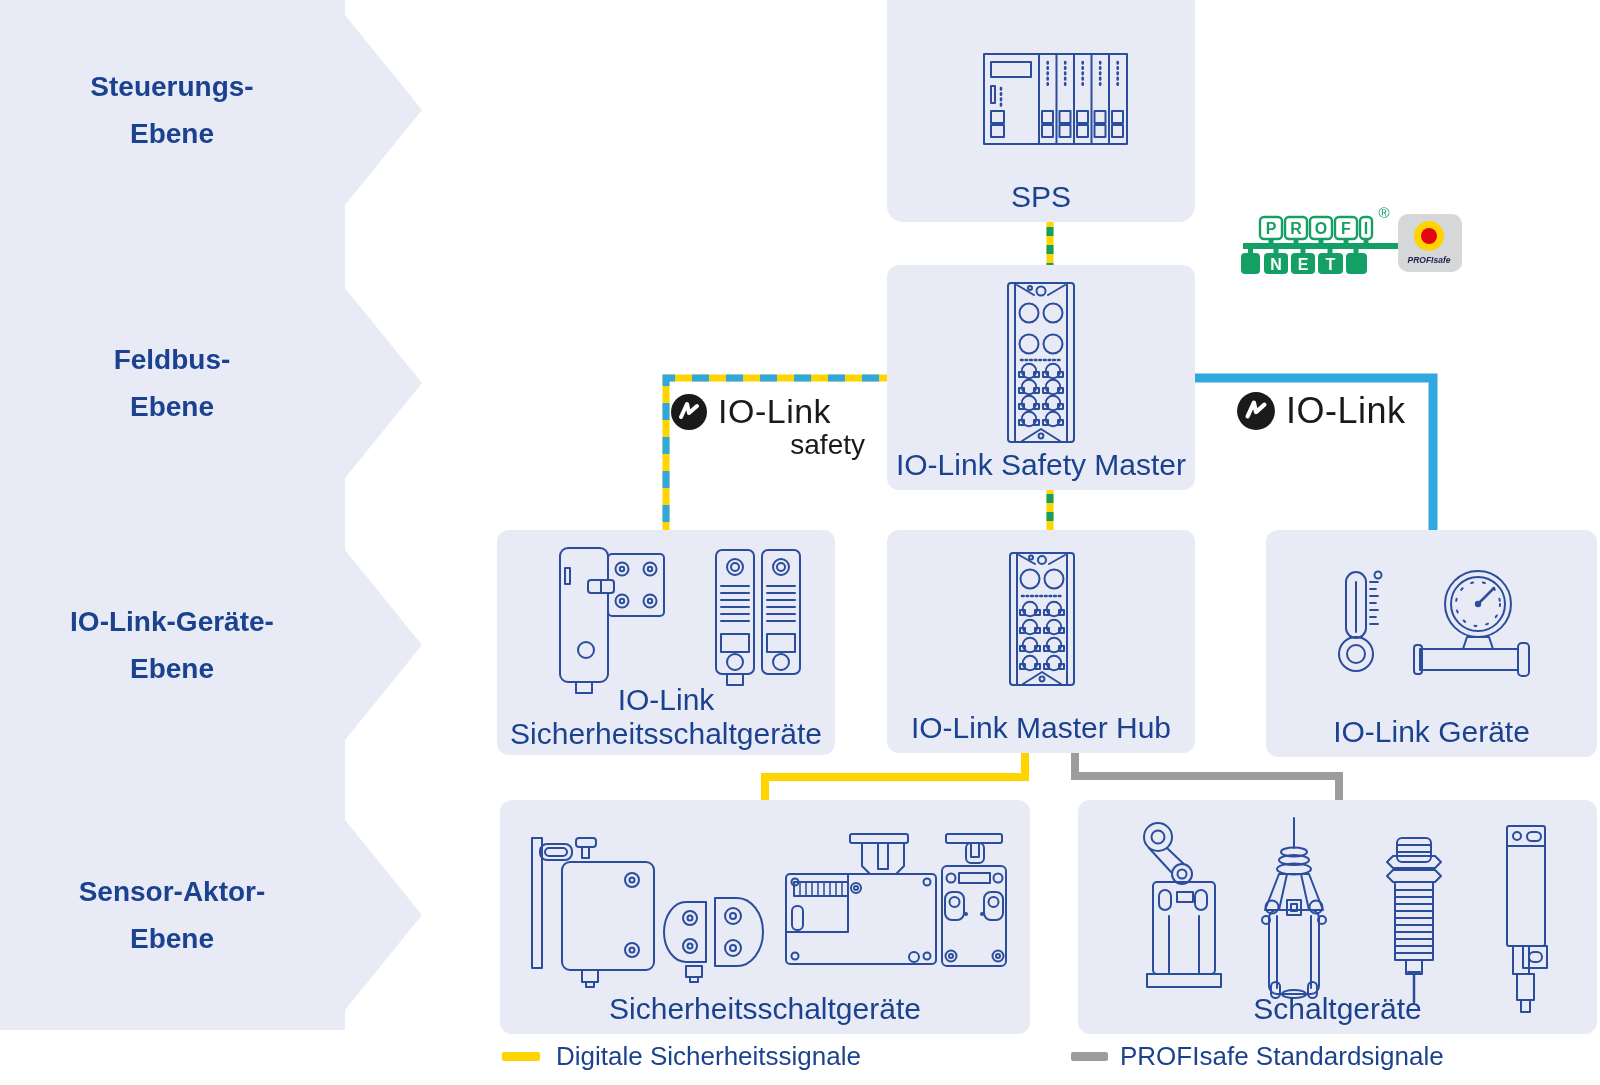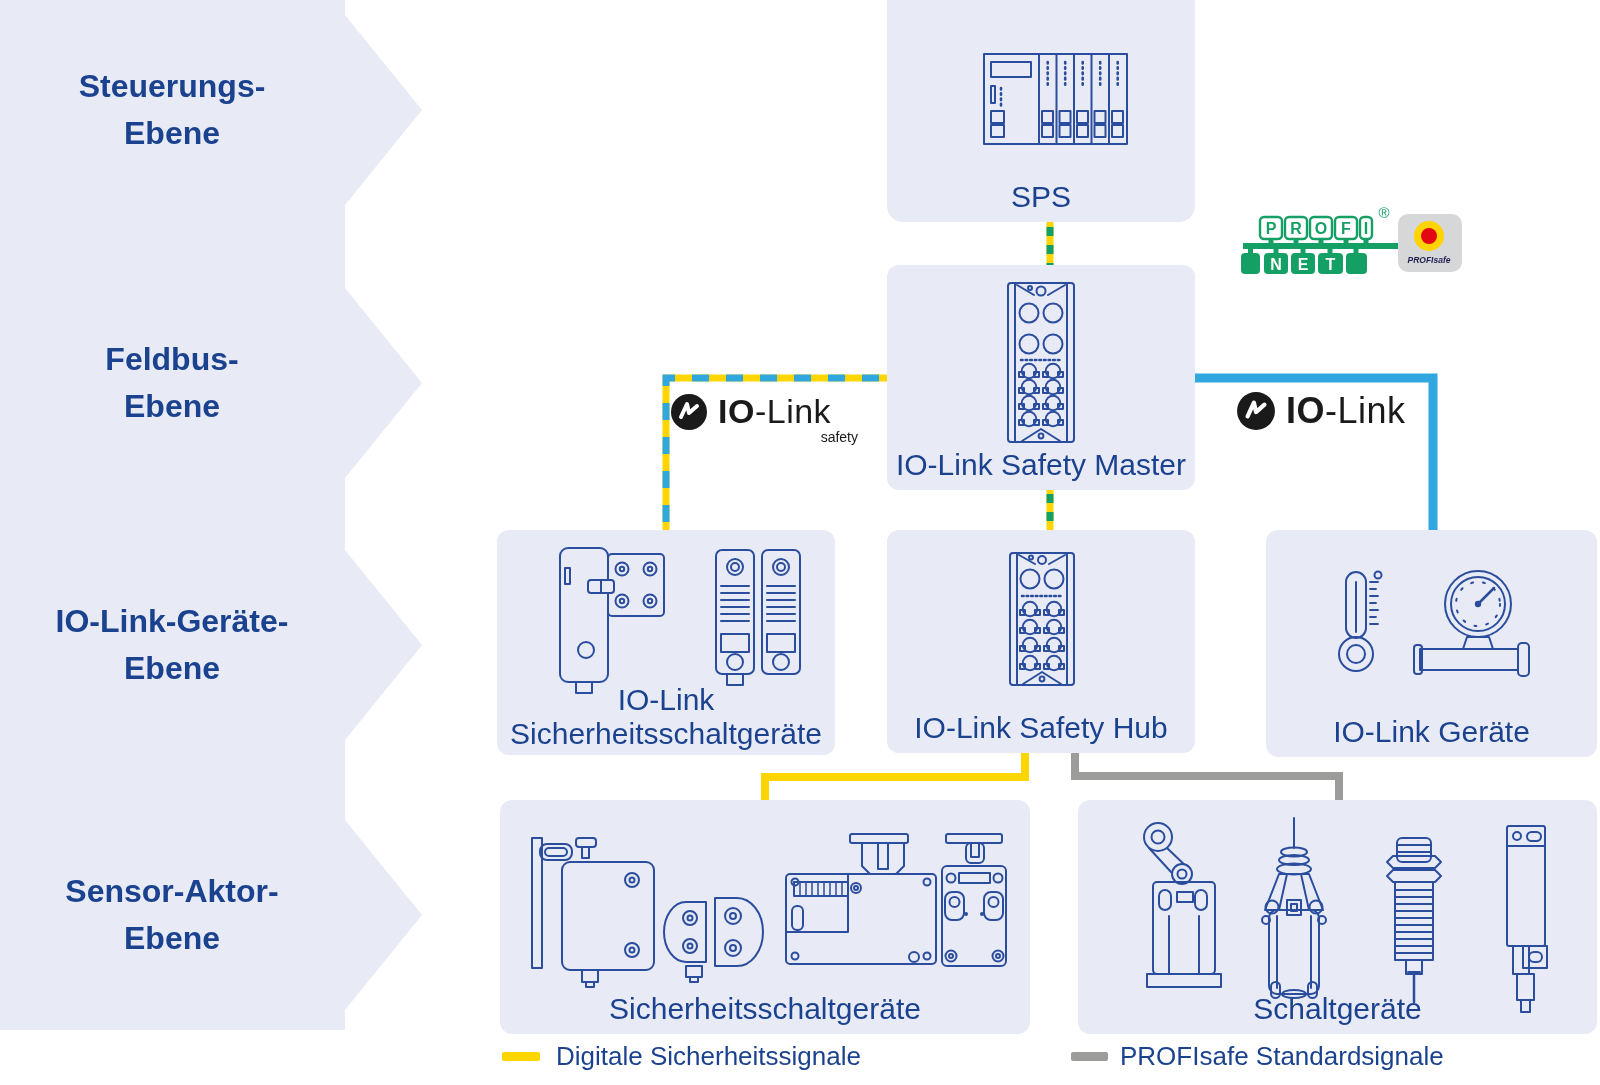--- a/index.html
+++ b/index.html
@@ -5,32 +5,32 @@
   html,body{margin:0;padding:0;}
   body{width:1600px;height:1085px;position:relative;overflow:hidden;background:#ffffff;
        font-family:"Liberation Sans",sans-serif;}
   .abs{position:absolute;}
   .box{position:absolute;background:var(--box-bg);border-radius:12px;}
   .box-label{position:absolute;left:-20px;right:-20px;bottom:8px;text-align:center;
              font-size:30px;color:var(--label-blue);white-space:nowrap;}
   .box-label2{position:absolute;left:-30px;right:-30px;bottom:4px;text-align:center;
               font-size:30px;line-height:34px;color:var(--label-blue);white-space:nowrap;}
   .level-label{position:absolute;width:344px;left:0;text-align:center;
-               transform:translateY(-50%);font-size:32px;line-height:47px;font-weight:bold;
+               transform:translateY(-50%);font-size:28px;line-height:47px;font-weight:bold;
                color:var(--label-blue);}
   .legend-label{position:absolute;font-size:26px;color:var(--label-blue);white-space:nowrap;}
   .legend-dash{position:absolute;height:9px;border-radius:2px;}
   .icon{position:absolute;color:var(--art-blue);}
   .lineart{fill:none;stroke:currentColor;stroke-width:2;stroke-linecap:round;stroke-linejoin:round;}
   .fd{fill:currentColor;stroke:none;}
   .bgfill{fill:var(--box-bg);}
   .logo-row{position:absolute;display:flex;align-items:center;gap:10px;color:var(--logo-black);}
   .logo-text{font-size:34px;letter-spacing:0.5px;white-space:nowrap;}
-  .logo-text .b{font-weight:bold;}
-  .logo-sub{position:absolute;right:12px;top:37px;font-size:14px;color:var(--logo-black);}
+  .logo-text .b{font-weight:normal;}
+  .logo-sub{position:absolute;right:5px;top:37px;font-size:28px;color:var(--logo-black);}
   .pn-letter{font-weight:bold;font-size:16px;font-family:"Liberation Sans",sans-serif;}
 </style>
 </head>
 <body>
 
 <svg class="abs" style="left:0;top:0" width="430" height="1030" viewBox="0 0 430 1030">
   <polygon fill="var(--box-bg)" points="0,0 345,0 345,15 422,110 345,205 345,288 422,383 345,478 345,550 422,645 345,740 345,820 422,915 345,1010 345,1030 0,1030"></polygon>
 </svg>
 <div class="level-label" style="top:110px">
   <div>Steuerungs-</div>
@@ -73,21 +73,21 @@
 <div class="box" style="left:887px;top:265px;width:308px;height:225px">
   <div class="box-label">IO-Link Safety Master</div>
 </div>
 <div class="box" style="left:497px;top:530px;width:338px;height:225px">
   <div class="box-label2">
     <div>IO-Link</div>
     <div>Sicherheitsschaltgeräte</div>
   </div>
 </div>
 <div class="box" style="left:887px;top:530px;width:308px;height:223px">
-  <div class="box-label">IO-Link Safety Hub</div>
+  <div class="box-label">IO-Link Master Hub</div>
 </div>
 <div class="box" style="left:1266px;top:530px;width:331px;height:227px">
   <div class="box-label">IO-Link Geräte</div>
 </div>
 <div class="box" style="left:500px;top:800px;width:530px;height:234px">
   <div class="box-label">Sicherheitsschaltgeräte</div>
 </div>
 <div class="box" style="left:1078px;top:800px;width:519px;height:234px">
   <div class="box-label">Schaltgeräte</div>
 </div>

